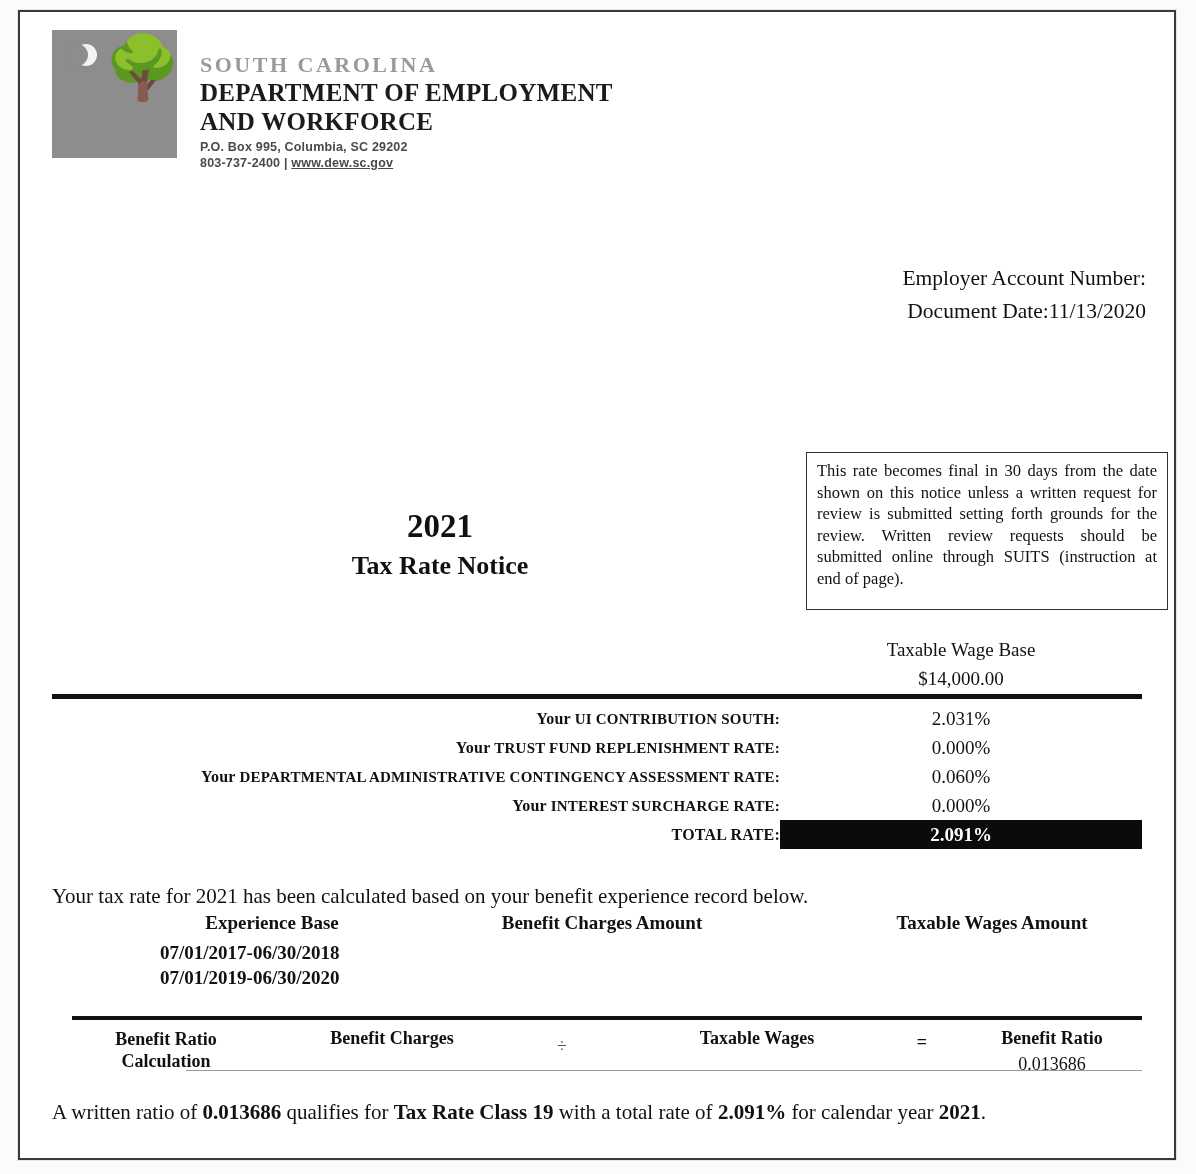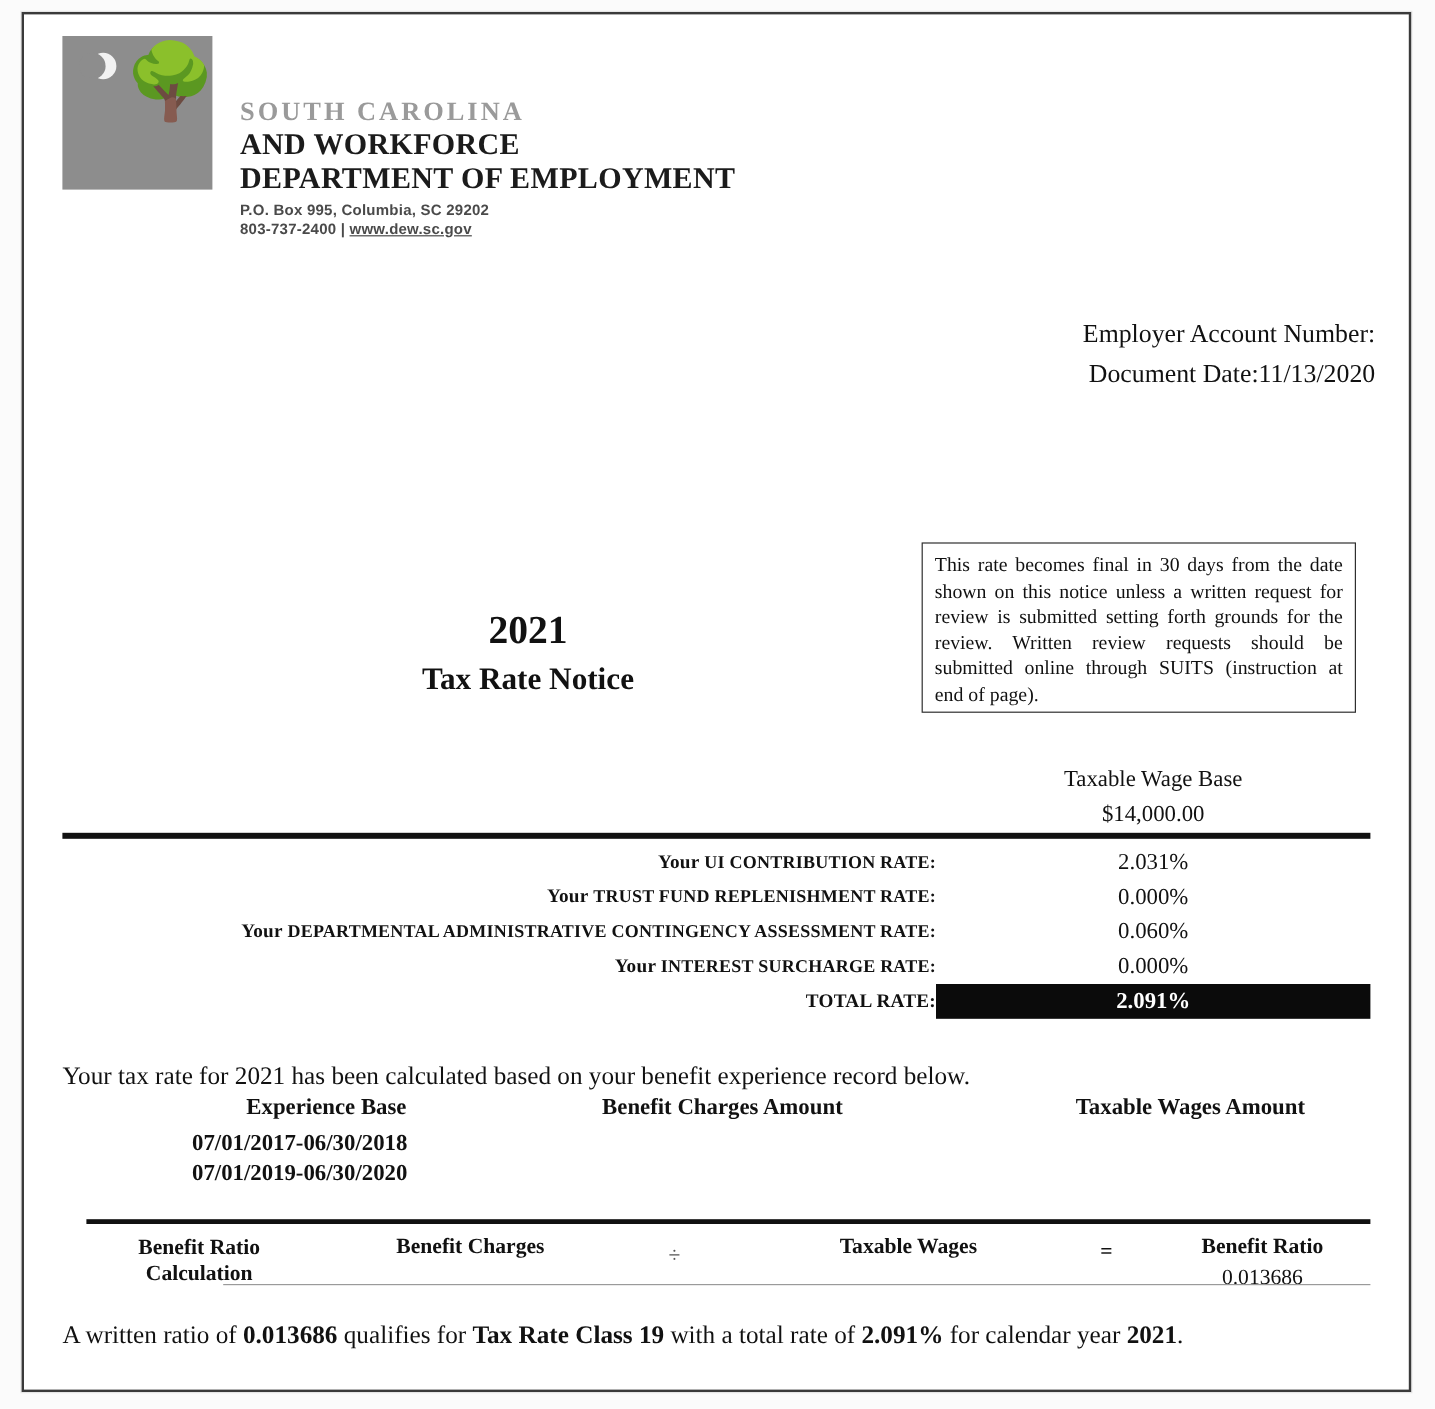--- a/index.html
+++ b/index.html
@@ -98,21 +98,20 @@
     font-size: 84px;
     letter-spacing: -5px;
     color: #6f6f6f;
     line-height: 84px;
   }
   .lh-text {
     position: absolute;
     left: 148px;
     top: 22px;
     width: 540px;
-    margin-top: 28px;
   }
   .lh-sc {
     font-family: "Liberation Serif", serif;
     font-size: 22px;
     letter-spacing: 2.5px;
     color: #9a9a9a;
     font-weight: bold;
     line-height: 26px;
   }
   .lh-dept {
@@ -143,24 +142,24 @@
     top: 250px;
     width: 560px;
     text-align: right;
     font-size: 21.5px;
     line-height: 33px;
   }
 
   
   .notice-box {
     position: absolute;
-    left: 748px;
+    left: 786px;
     top: 440px;
     width: 362px;
-    padding: 7px 10px 4px 10px;
+    padding: 7px 10px 20px 10px;
     border: 1px solid #2f2f2f;
     box-sizing: border-box;
     font-size: 16.5px;
     line-height: 21.5px;
     text-align: justify;
   }
 
   
   .title-year {
     position: absolute;
@@ -387,22 +386,22 @@
   <div class="page-border"></div>
   <div class="inner">
 
     <div class="letterhead">
       <div class="logo-mark">
         <div class="moon"></div>
         <div class="palm">🌳</div>
       </div>
       <div class="lh-text">
         <div class="lh-sc">SOUTH CAROLINA</div>
+        <div class="lh-dept">DEPARTMENT OF EMPLOYMENT</div>
         <div class="lh-dept">AND WORKFORCE</div>
-        <div class="lh-dept">DEPARTMENT OF EMPLOYMENT</div>
         <div class="lh-addr">
           <div>P.O. Box 995, Columbia, SC 29202</div>
           <div>
             <span>803-737-2400 | </span><span class="link">www.dew.sc.gov</span>
           </div>
         </div>
       </div>
     </div>
 
     <div class="acct-block">
@@ -421,21 +420,21 @@
 
     <div class="title-year">2021</div>
     <div class="title-sub">Tax Rate Notice</div>
 
     <div class="wage-base-label">Taxable Wage Base</div>
     <div class="wage-base-value">$14,000.00</div>
 
     <div class="rule-thick"></div>
     <div class="rates">
       <div class="rate-row">
-        <div class="rate-label"><span class="pre">Your </span><span>UI CONTRIBUTION RATE:</span></div>
+        <div class="rate-label"><span class="pre">Your </span><span>UI CONTRIBUTION SOUTH:</span></div>
         <div class="rate-value">2.031%</div>
       </div>
       <div class="rate-row">
         <div class="rate-label"><span class="pre">Your </span><span>TRUST FUND REPLENISHMENT RATE:</span></div>
         <div class="rate-value">0.000%</div>
       </div>
       <div class="rate-row">
         <div class="rate-label"><span class="pre">Your </span><span>DEPARTMENTAL ADMINISTRATIVE CONTINGENCY ASSESSMENT RATE:</span></div>
         <div class="rate-value">0.060%</div>
       </div>

